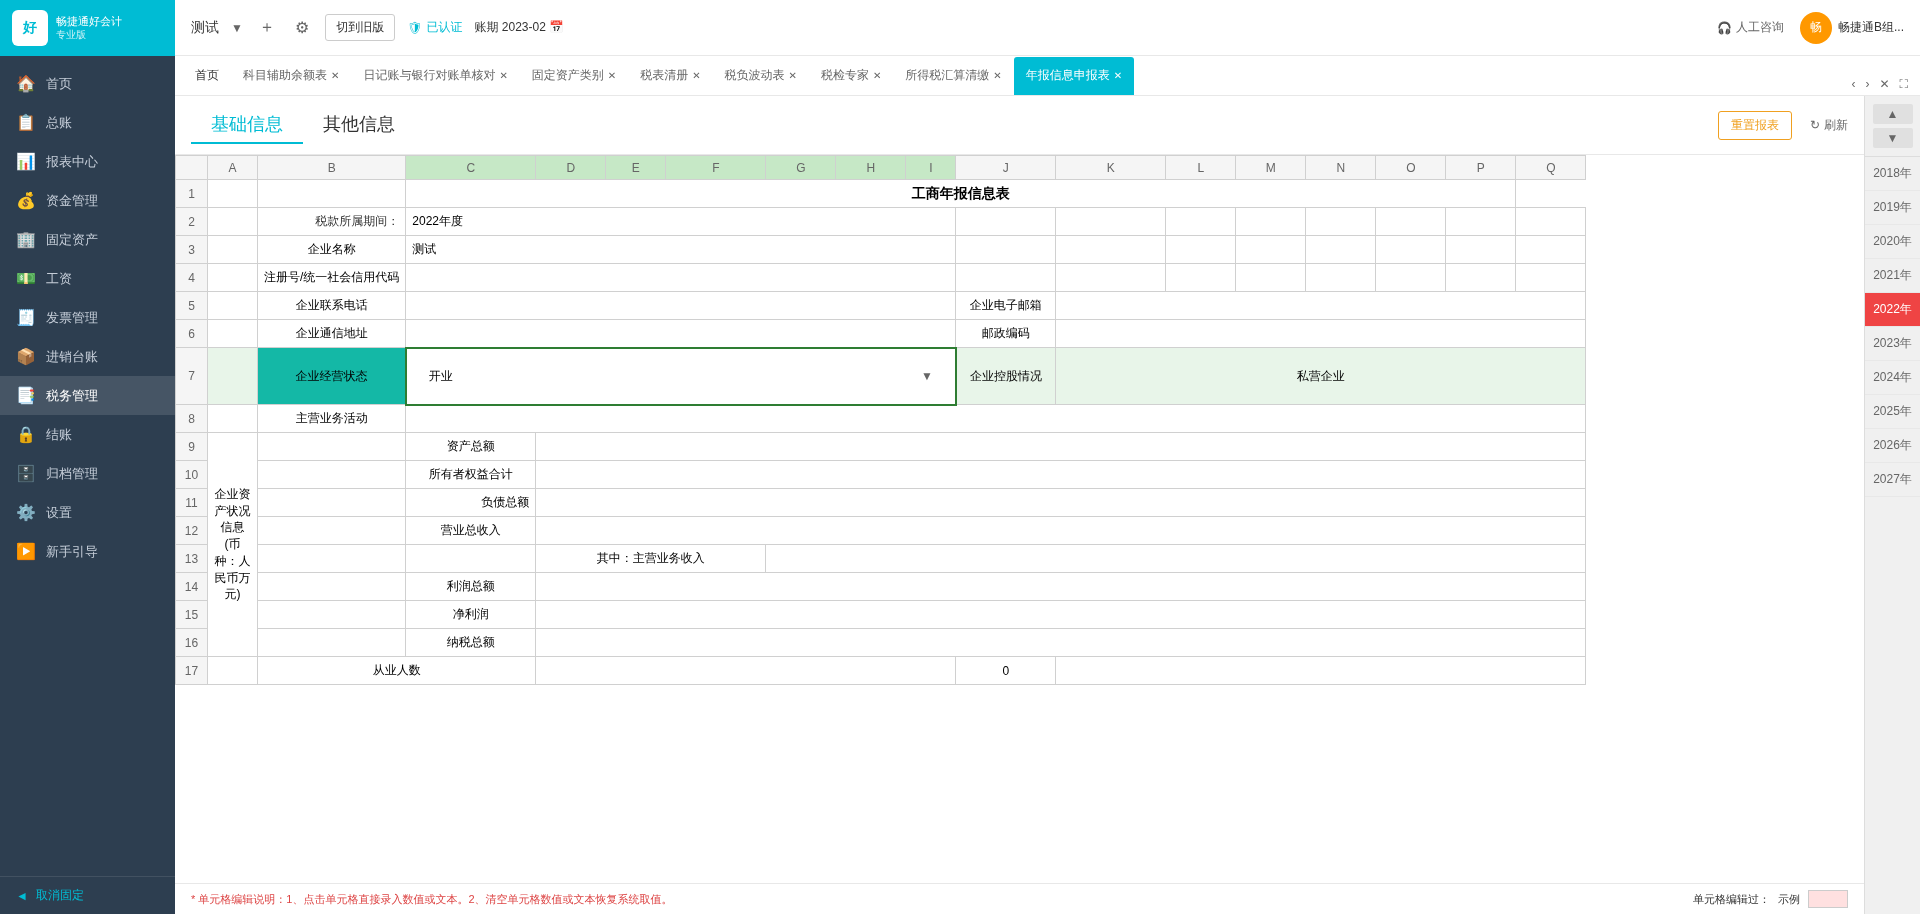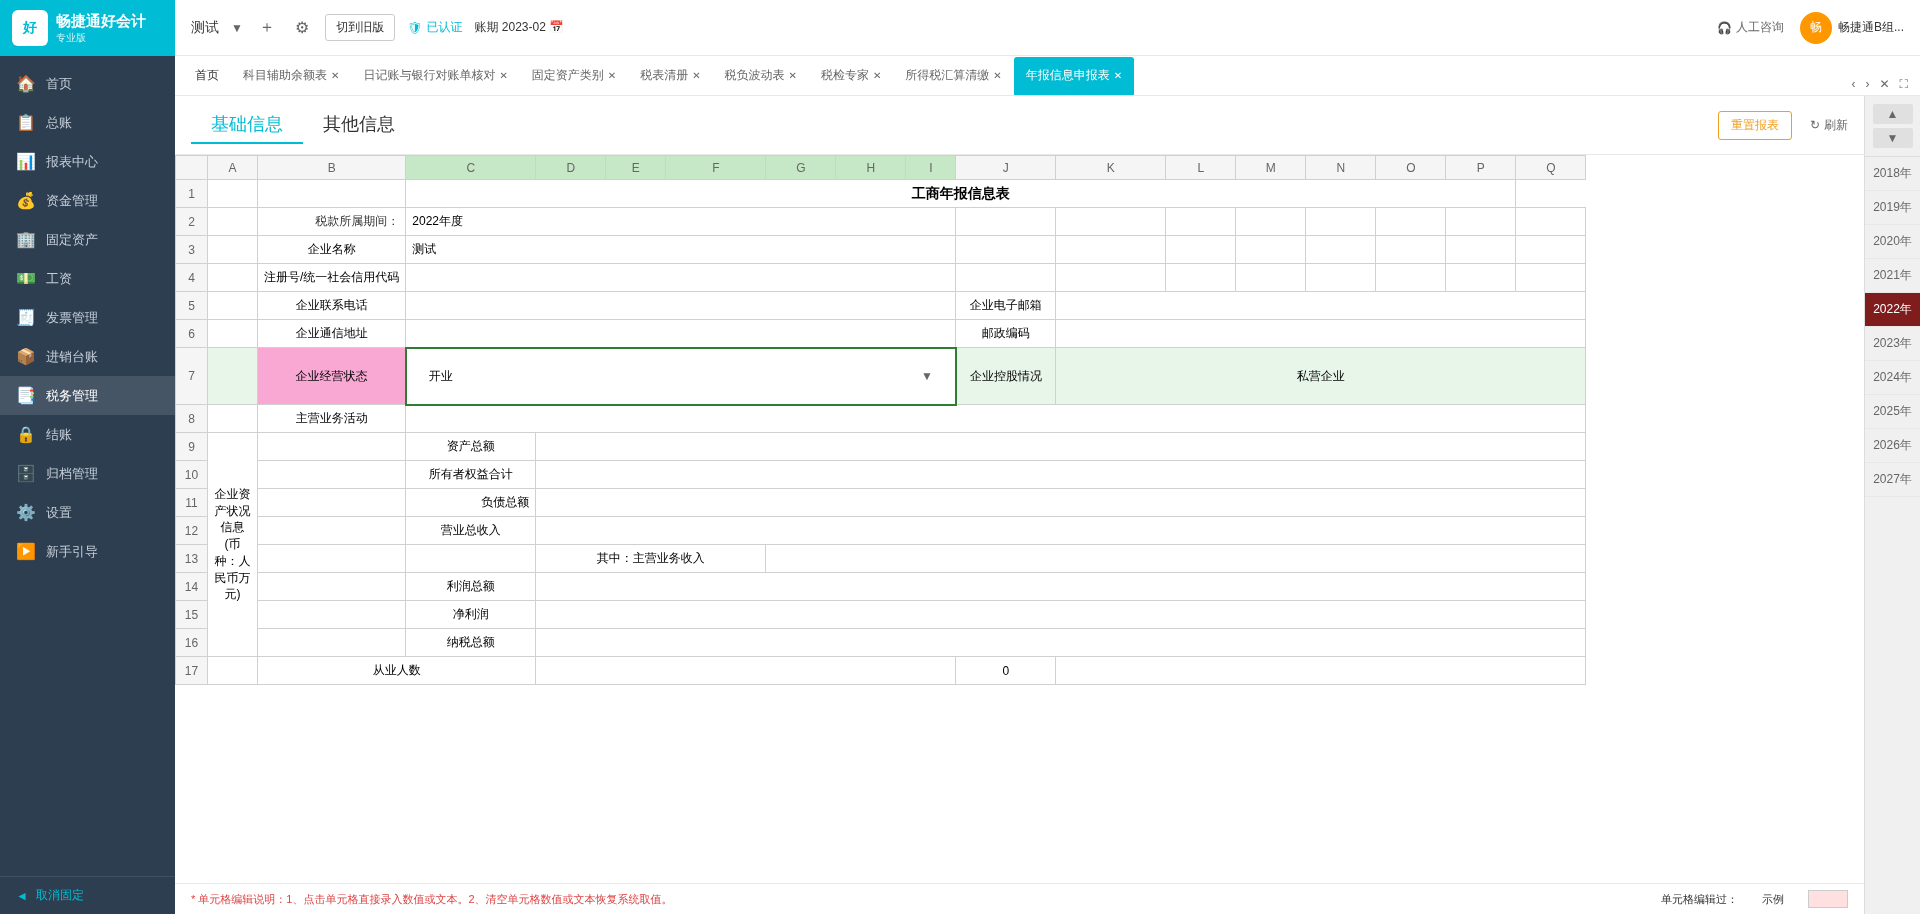--- a/index.html
+++ b/index.html
@@ -23,21 +23,21 @@
       gap: 8px;
       height: 56px;
     }
     .sidebar-logo-icon {
       width: 36px; height: 36px;
       background: #fff;
       border-radius: 6px;
       display: flex; align-items: center; justify-content: center;
       color: #00bcd4; font-weight: bold; font-size: 14px;
     }
-    .sidebar-logo-text { font-size: 15px; font-weight: bold; color: #fff; line-height: 1.3; }
+    .sidebar-logo-text { font-size: 11px; font-weight: normal; color: #fff; line-height: 1.3; }
     .sidebar-logo-sub { font-size: 10px; color: rgba(255,255,255,0.8); }
     .sidebar-nav { flex: 1; overflow-y: auto; padding: 8px 0; }
     .sidebar-nav::-webkit-scrollbar { width: 4px; }
     .sidebar-item {
       display: flex; align-items: center; gap: 10px;
       padding: 10px 16px; cursor: pointer; color: #c5cdd8;
       transition: background 0.2s;
     }
     .sidebar-item.active { background: rgba(255,255,255,0.12); color: #fff; }
     .sidebar-item-icon { font-size: 16px; width: 20px; text-align: center; }
@@ -183,21 +183,21 @@
 
     
     .spreadsheet-footer {
       background: #fff;
       border-top: 1px solid #e8e8e8;
       padding: 6px 16px;
       display: flex; align-items: center; justify-content: space-between;
       font-size: 11px; color: #d44;
       flex-shrink: 0;
     }
-    .footer-right { display: flex; align-items: center; gap: 24px; color: #333; }
+    .footer-right { display: flex; align-items: center; gap: 8px; color: #333; }
     .footer-example { width: 40px; height: 18px; background: #ffe0e0; border: 1px solid #ccc; display: inline-block; }
 
     
     .year-panel {
       width: 56px;
       background: #f0f0f0;
       display: flex;
       flex-direction: column;
       align-items: center;
       border-left: 1px solid #ddd;
@@ -211,21 +211,21 @@
     }
     .year-nav-btn {
       width: 40px; height: 20px; background: #e0e0e0; border: none;
       cursor: pointer; display: flex; align-items: center; justify-content: center;
       color: #666; font-size: 12px; border-radius: 2px; margin: 2px;
     }
     .year-item {
       width: 100%; padding: 8px 4px; text-align: center; cursor: pointer;
       color: #666; font-size: 12px; border-bottom: 1px solid #e8e8e8;
     }
-    .year-item.active { background: #7f1d1d; color: #fff; }
+    .year-item.active { background: #ef4444; color: #fff; }
   </style>
 </head>
 <body>
 
 <div class="sidebar">
   <div class="sidebar-logo">
     <div class="sidebar-logo-icon">好</div>
     <div>
       <div class="sidebar-logo-text">畅捷通好会计</div>
       <div class="sidebar-logo-sub">专业版</div>
@@ -499,21 +499,21 @@
               <td></td>
               <td style="text-align:center;">企业通信地址</td>
               <td colspan="7"></td>
               <td style="">邮政编码</td>
               <td colspan="7"></td>
             </tr>
 
             <tr style="background:#e8f5e9;">
               <td class="row-header" style="background:#c6e8c6;">7</td>
               <td style="background:#e8f5e9;"></td>
-              <td style="text-align:center;background:#f9a8d4;font-family:Liberation Mono, monospace;">企业经营状态</td>
+              <td style="text-align:center;background:#14b8a6;font-family:Liberation Mono, monospace;">企业经营状态</td>
               <td colspan="7" style="border:2px solid #2e7d32;background:#fff;padding:16px;">
                 <div class="dropdown-cell" style="padding:3px 6px;">
                   <span>开业</span>
                   <span style="color:#666;">▼</span>
                 </div>
               </td>
               <td style="text-align:center;background:#e8f5e9;">企业控股情况</td>
               <td colspan="7" style="background:#e8f5e9;">私营企业</td>
             </tr>
 

